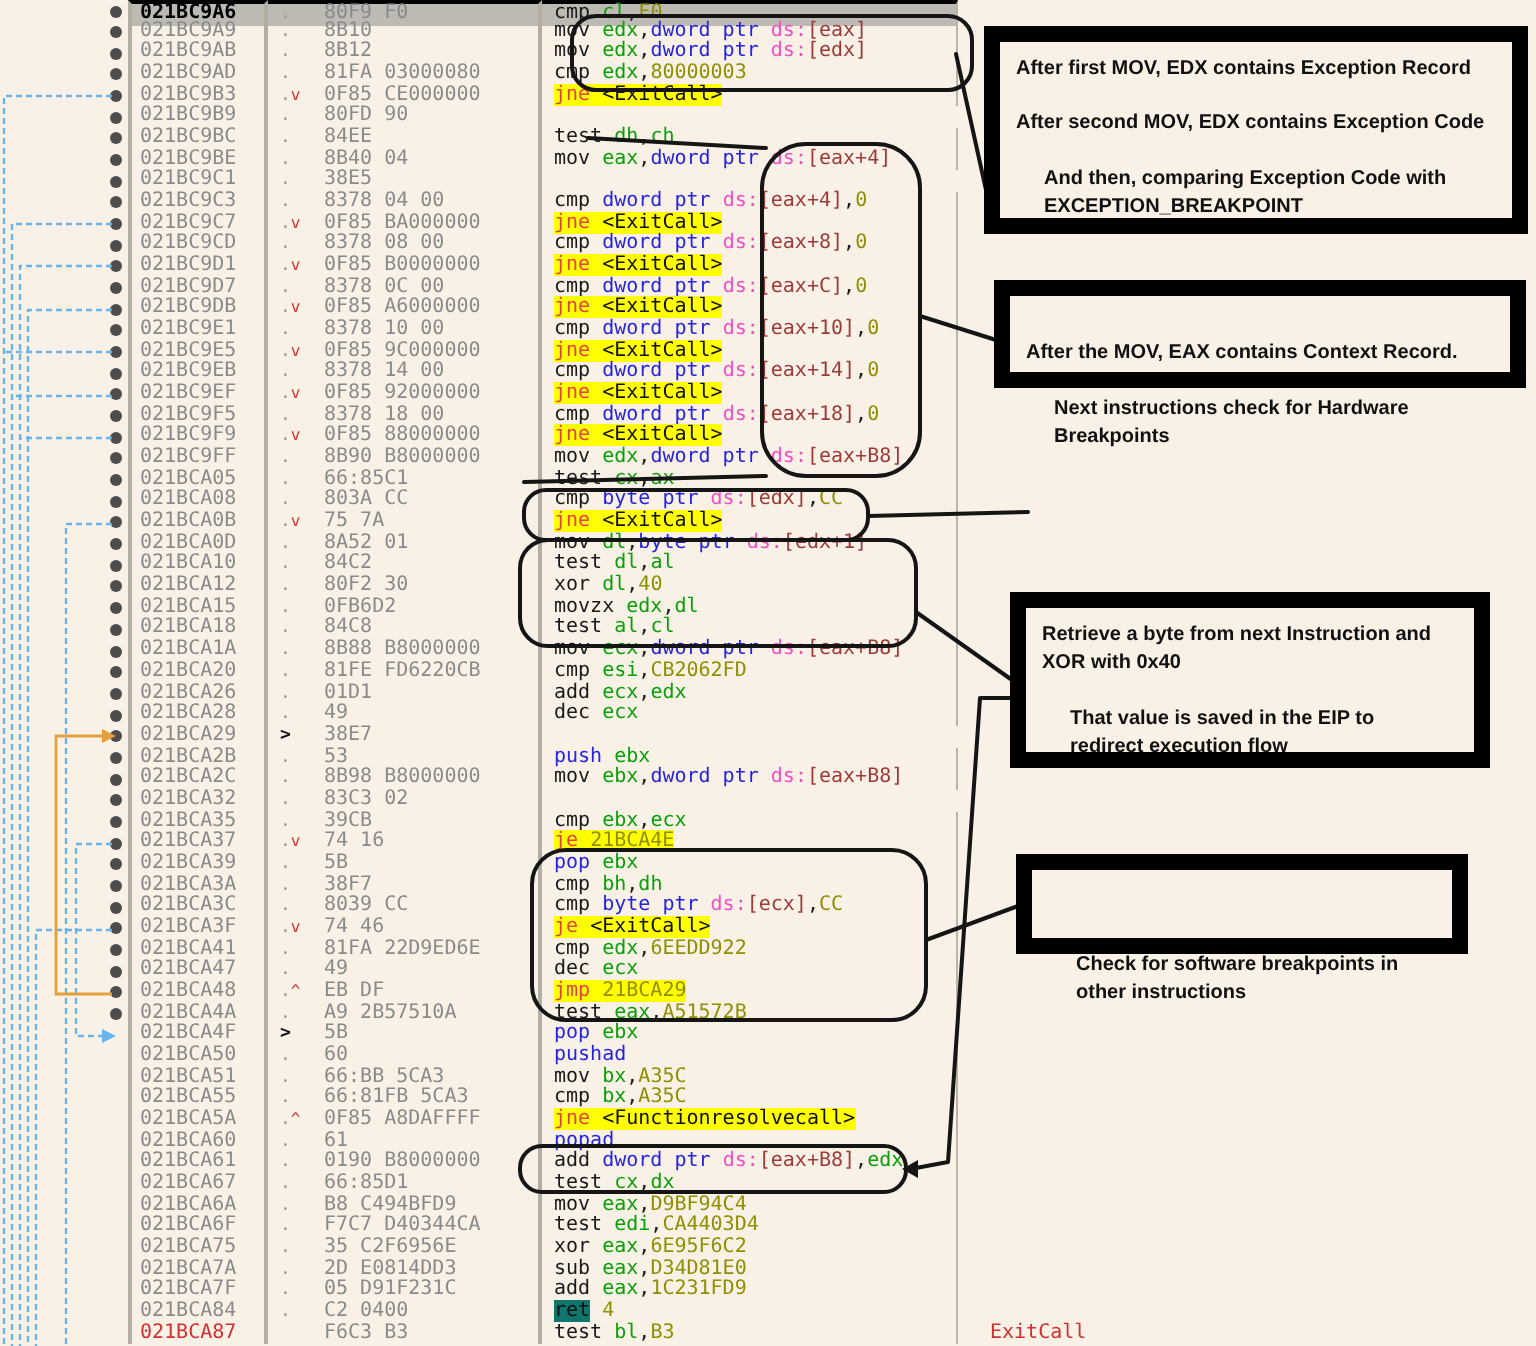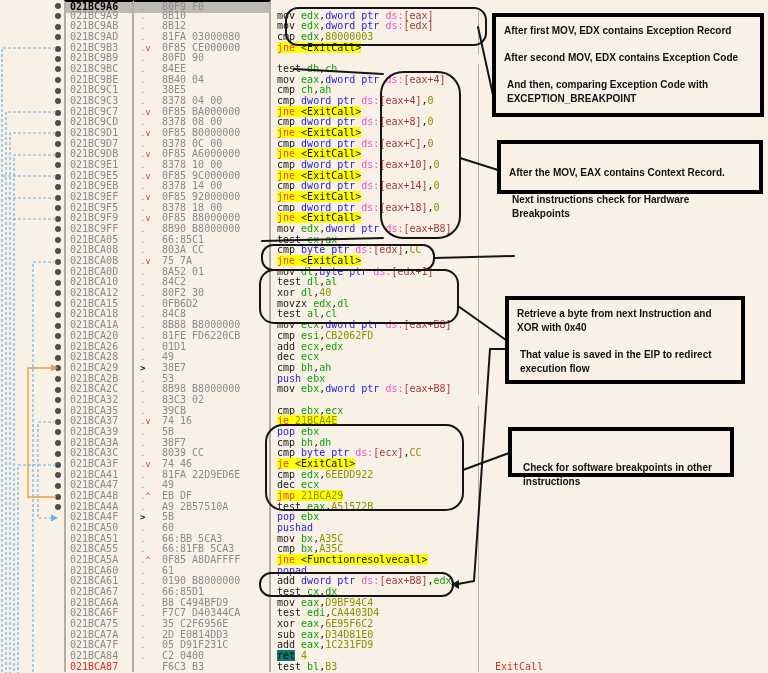--- a/index.html
+++ b/index.html
@@ -28,41 +28,41 @@
   .tk-k{color:#2525e0}
   .tk-s{color:#f050c8}
   .tk-b{color:#9c3a3a}
   .tk-j{color:#e04545}
   .tk-L{color:#111}
   .tk-p{color:#2525e0}
   .tk-t{color:#1a1a1a}
   .tk-rt{color:#111;background:#0f766e}
   .hly{background:#ffff00}
   #overlay{position:absolute;inset:0;pointer-events:none}
-  .abox{position:absolute;border:4px solid #000000;background:transparent;
+  .abox{position:absolute;border:8px solid #000000;background:transparent;
         font-family:"Liberation Sans",sans-serif;font-weight:bold;font-size:10px;
         color:#111;line-height:14px;padding:7px 8px 5px 8px}
   .abox p{margin:0 0 13px 0}
-  .abox p:last-child{margin:3px}
+  .abox p:last-child{margin:14px}
 </style>
 </head>
 <body>
 
 <div id="screen">
 
   <div id="rows">
-      <div class="drow"><div class="c-pane"><span class="dot"></span></div><div class="c-addr sel selt addr-sel">021BC9A6</div><div class="c-mk sel selt">.</div><div class="c-b sel selt">80F9 F0</div><div class="c-c"></div></div>
+      <div class="drow"><div class="c-pane"><span class="dot"></span></div><div class="c-addr sel selt addr-sel">021BC9A6</div><div class="c-mk sel selt">.</div><div class="c-b sel selt">80F9 F0</div><div class="c-d sel selt"><span><span class="tk-i">cmp </span><span class="tk-r">cl</span><span class="tk-t">,</span><span class="tk-n">F0</span></span></div><div class="c-c"></div></div>
       <div class="drow"><div class="c-pane"><span class="dot"></span></div><div class="c-addr">021BC9A9</div><div class="c-mk">.</div><div class="c-b">8B10</div><div class="c-d"><span><span class="tk-i">mov </span><span class="tk-r">edx</span><span class="tk-t">,</span><span class="tk-k">dword ptr </span><span class="tk-s">ds:</span><span class="tk-b">[eax]</span></span></div><div class="c-c"></div></div>
       <div class="drow"><div class="c-pane"><span class="dot"></span></div><div class="c-addr">021BC9AB</div><div class="c-mk">.</div><div class="c-b">8B12</div><div class="c-d"><span><span class="tk-i">mov </span><span class="tk-r">edx</span><span class="tk-t">,</span><span class="tk-k">dword ptr </span><span class="tk-s">ds:</span><span class="tk-b">[edx]</span></span></div><div class="c-c"></div></div>
       <div class="drow"><div class="c-pane"><span class="dot"></span></div><div class="c-addr">021BC9AD</div><div class="c-mk">.</div><div class="c-b">81FA 03000080</div><div class="c-d"><span><span class="tk-i">cmp </span><span class="tk-r">edx</span><span class="tk-t">,</span><span class="tk-n">80000003</span></span></div><div class="c-c"></div></div>
       <div class="drow"><div class="c-pane"><span class="dot"></span></div><div class="c-addr">021BC9B3</div><div class="c-mk">.<span class="mkv">v</span></div><div class="c-b">0F85 CE000000</div><div class="c-d"><span class="hly"><span class="tk-j">jne </span><span class="tk-L">&lt;ExitCall&gt;</span></span></div><div class="c-c"></div></div>
       <div class="drow"><div class="c-pane"><span class="dot"></span></div><div class="c-addr">021BC9B9</div><div class="c-mk">.</div><div class="c-b">80FD 90</div><div class="c-c"></div></div>
       <div class="drow"><div class="c-pane"><span class="dot"></span></div><div class="c-addr">021BC9BC</div><div class="c-mk">.</div><div class="c-b">84EE</div><div class="c-d"><span><span class="tk-i">test </span><span class="tk-r">dh</span><span class="tk-t">,</span><span class="tk-r">ch</span></span></div><div class="c-c"></div></div>
       <div class="drow"><div class="c-pane"><span class="dot"></span></div><div class="c-addr">021BC9BE</div><div class="c-mk">.</div><div class="c-b">8B40 04</div><div class="c-d"><span><span class="tk-i">mov </span><span class="tk-r">eax</span><span class="tk-t">,</span><span class="tk-k">dword ptr </span><span class="tk-s">ds:</span><span class="tk-b">[eax+4]</span></span></div><div class="c-c"></div></div>
-      <div class="drow"><div class="c-pane"><span class="dot"></span></div><div class="c-addr">021BC9C1</div><div class="c-mk">.</div><div class="c-b">38E5</div><div class="c-d"><span><span class="tk-i">cmp </span><span class="tk-r">ch</span><span class="tk-t">,</span><span class="tk-r">ah</span></span></div><div class="c-c"></div></div>
+      <div class="drow"><div class="c-pane"><span class="dot"></span></div><div class="c-addr">021BC9C1</div><div class="c-mk">.</div><div class="c-b">38E5</div><div class="c-c"></div></div>
       <div class="drow"><div class="c-pane"><span class="dot"></span></div><div class="c-addr">021BC9C3</div><div class="c-mk">.</div><div class="c-b">8378 04 00</div><div class="c-d"><span><span class="tk-i">cmp </span><span class="tk-k">dword ptr </span><span class="tk-s">ds:</span><span class="tk-b">[eax+4]</span><span class="tk-t">,</span><span class="tk-n">0</span></span></div><div class="c-c"></div></div>
       <div class="drow"><div class="c-pane"><span class="dot"></span></div><div class="c-addr">021BC9C7</div><div class="c-mk">.<span class="mkv">v</span></div><div class="c-b">0F85 BA000000</div><div class="c-d"><span class="hly"><span class="tk-j">jne </span><span class="tk-L">&lt;ExitCall&gt;</span></span></div><div class="c-c"></div></div>
       <div class="drow"><div class="c-pane"><span class="dot"></span></div><div class="c-addr">021BC9CD</div><div class="c-mk">.</div><div class="c-b">8378 08 00</div><div class="c-d"><span><span class="tk-i">cmp </span><span class="tk-k">dword ptr </span><span class="tk-s">ds:</span><span class="tk-b">[eax+8]</span><span class="tk-t">,</span><span class="tk-n">0</span></span></div><div class="c-c"></div></div>
       <div class="drow"><div class="c-pane"><span class="dot"></span></div><div class="c-addr">021BC9D1</div><div class="c-mk">.<span class="mkv">v</span></div><div class="c-b">0F85 B0000000</div><div class="c-d"><span class="hly"><span class="tk-j">jne </span><span class="tk-L">&lt;ExitCall&gt;</span></span></div><div class="c-c"></div></div>
       <div class="drow"><div class="c-pane"><span class="dot"></span></div><div class="c-addr">021BC9D7</div><div class="c-mk">.</div><div class="c-b">8378 0C 00</div><div class="c-d"><span><span class="tk-i">cmp </span><span class="tk-k">dword ptr </span><span class="tk-s">ds:</span><span class="tk-b">[eax+C]</span><span class="tk-t">,</span><span class="tk-n">0</span></span></div><div class="c-c"></div></div>
       <div class="drow"><div class="c-pane"><span class="dot"></span></div><div class="c-addr">021BC9DB</div><div class="c-mk">.<span class="mkv">v</span></div><div class="c-b">0F85 A6000000</div><div class="c-d"><span class="hly"><span class="tk-j">jne </span><span class="tk-L">&lt;ExitCall&gt;</span></span></div><div class="c-c"></div></div>
       <div class="drow"><div class="c-pane"><span class="dot"></span></div><div class="c-addr">021BC9E1</div><div class="c-mk">.</div><div class="c-b">8378 10 00</div><div class="c-d"><span><span class="tk-i">cmp </span><span class="tk-k">dword ptr </span><span class="tk-s">ds:</span><span class="tk-b">[eax+10]</span><span class="tk-t">,</span><span class="tk-n">0</span></span></div><div class="c-c"></div></div>
       <div class="drow"><div class="c-pane"><span class="dot"></span></div><div class="c-addr">021BC9E5</div><div class="c-mk">.<span class="mkv">v</span></div><div class="c-b">0F85 9C000000</div><div class="c-d"><span class="hly"><span class="tk-j">jne </span><span class="tk-L">&lt;ExitCall&gt;</span></span></div><div class="c-c"></div></div>
       <div class="drow"><div class="c-pane"><span class="dot"></span></div><div class="c-addr">021BC9EB</div><div class="c-mk">.</div><div class="c-b">8378 14 00</div><div class="c-d"><span><span class="tk-i">cmp </span><span class="tk-k">dword ptr </span><span class="tk-s">ds:</span><span class="tk-b">[eax+14]</span><span class="tk-t">,</span><span class="tk-n">0</span></span></div><div class="c-c"></div></div>
       <div class="drow"><div class="c-pane"><span class="dot"></span></div><div class="c-addr">021BC9EF</div><div class="c-mk">.<span class="mkv">v</span></div><div class="c-b">0F85 92000000</div><div class="c-d"><span class="hly"><span class="tk-j">jne </span><span class="tk-L">&lt;ExitCall&gt;</span></span></div><div class="c-c"></div></div>
@@ -74,21 +74,21 @@
       <div class="drow"><div class="c-pane"><span class="dot"></span></div><div class="c-addr">021BCA0B</div><div class="c-mk">.<span class="mkv">v</span></div><div class="c-b">75 7A</div><div class="c-d"><span class="hly"><span class="tk-j">jne </span><span class="tk-L">&lt;ExitCall&gt;</span></span></div><div class="c-c"></div></div>
       <div class="drow"><div class="c-pane"><span class="dot"></span></div><div class="c-addr">021BCA0D</div><div class="c-mk">.</div><div class="c-b">8A52 01</div><div class="c-d"><span><span class="tk-i">mov </span><span class="tk-r">dl</span><span class="tk-t">,</span><span class="tk-k">byte ptr </span><span class="tk-s">ds:</span><span class="tk-b">[edx+1]</span></span></div><div class="c-c"></div></div>
       <div class="drow"><div class="c-pane"><span class="dot"></span></div><div class="c-addr">021BCA10</div><div class="c-mk">.</div><div class="c-b">84C2</div><div class="c-d"><span><span class="tk-i">test </span><span class="tk-r">dl</span><span class="tk-t">,</span><span class="tk-r">al</span></span></div><div class="c-c"></div></div>
       <div class="drow"><div class="c-pane"><span class="dot"></span></div><div class="c-addr">021BCA12</div><div class="c-mk">.</div><div class="c-b">80F2 30</div><div class="c-d"><span><span class="tk-i">xor </span><span class="tk-r">dl</span><span class="tk-t">,</span><span class="tk-n">40</span></span></div><div class="c-c"></div></div>
       <div class="drow"><div class="c-pane"><span class="dot"></span></div><div class="c-addr">021BCA15</div><div class="c-mk">.</div><div class="c-b">0FB6D2</div><div class="c-d"><span><span class="tk-i">movzx </span><span class="tk-r">edx</span><span class="tk-t">,</span><span class="tk-r">dl</span></span></div><div class="c-c"></div></div>
       <div class="drow"><div class="c-pane"><span class="dot"></span></div><div class="c-addr">021BCA18</div><div class="c-mk">.</div><div class="c-b">84C8</div><div class="c-d"><span><span class="tk-i">test </span><span class="tk-r">al</span><span class="tk-t">,</span><span class="tk-r">cl</span></span></div><div class="c-c"></div></div>
       <div class="drow"><div class="c-pane"><span class="dot"></span></div><div class="c-addr">021BCA1A</div><div class="c-mk">.</div><div class="c-b">8B88 B8000000</div><div class="c-d"><span><span class="tk-i">mov </span><span class="tk-r">ecx</span><span class="tk-t">,</span><span class="tk-k">dword ptr </span><span class="tk-s">ds:</span><span class="tk-b">[eax+B8]</span></span></div><div class="c-c"></div></div>
       <div class="drow"><div class="c-pane"><span class="dot"></span></div><div class="c-addr">021BCA20</div><div class="c-mk">.</div><div class="c-b">81FE FD6220CB</div><div class="c-d"><span><span class="tk-i">cmp </span><span class="tk-r">esi</span><span class="tk-t">,</span><span class="tk-n">CB2062FD</span></span></div><div class="c-c"></div></div>
       <div class="drow"><div class="c-pane"><span class="dot"></span></div><div class="c-addr">021BCA26</div><div class="c-mk">.</div><div class="c-b">01D1</div><div class="c-d"><span><span class="tk-i">add </span><span class="tk-r">ecx</span><span class="tk-t">,</span><span class="tk-r">edx</span></span></div><div class="c-c"></div></div>
       <div class="drow"><div class="c-pane"><span class="dot"></span></div><div class="c-addr">021BCA28</div><div class="c-mk">.</div><div class="c-b">49</div><div class="c-d"><span><span class="tk-i">dec </span><span class="tk-r">ecx</span></span></div><div class="c-c"></div></div>
-      <div class="drow"><div class="c-pane"><span class="dot"></span></div><div class="c-addr">021BCA29</div><div class="c-mk"><span class="mkt">&gt;</span></div><div class="c-b">38E7</div><div class="c-d"><span><span class="tk-i">cmp </span><span class="tk-r">bh</span><span class="tk-t">,</span><span class="tk-r">ah</span></span></div><div class="c-c"></div></div>
+      <div class="drow"><div class="c-pane"><span class="dot"></span></div><div class="c-addr">021BCA29</div><div class="c-mk"><span class="mkt">&gt;</span></div><div class="c-b">38E7</div><div class="c-c"></div></div>
       <div class="drow"><div class="c-pane"><span class="dot"></span></div><div class="c-addr">021BCA2B</div><div class="c-mk">.</div><div class="c-b">53</div><div class="c-d"><span><span class="tk-p">push </span><span class="tk-r">ebx</span></span></div><div class="c-c"></div></div>
       <div class="drow"><div class="c-pane"><span class="dot"></span></div><div class="c-addr">021BCA2C</div><div class="c-mk">.</div><div class="c-b">8B98 B8000000</div><div class="c-d"><span><span class="tk-i">mov </span><span class="tk-r">ebx</span><span class="tk-t">,</span><span class="tk-k">dword ptr </span><span class="tk-s">ds:</span><span class="tk-b">[eax+B8]</span></span></div><div class="c-c"></div></div>
       <div class="drow"><div class="c-pane"><span class="dot"></span></div><div class="c-addr">021BCA32</div><div class="c-mk">.</div><div class="c-b">83C3 02</div><div class="c-c"></div></div>
       <div class="drow"><div class="c-pane"><span class="dot"></span></div><div class="c-addr">021BCA35</div><div class="c-mk">.</div><div class="c-b">39CB</div><div class="c-d"><span><span class="tk-i">cmp </span><span class="tk-r">ebx</span><span class="tk-t">,</span><span class="tk-r">ecx</span></span></div><div class="c-c"></div></div>
       <div class="drow"><div class="c-pane"><span class="dot"></span></div><div class="c-addr">021BCA37</div><div class="c-mk">.<span class="mkv">v</span></div><div class="c-b">74 16</div><div class="c-d"><span class="hly"><span class="tk-j">je </span><span class="tk-n">21BCA4E</span></span></div><div class="c-c"></div></div>
       <div class="drow"><div class="c-pane"><span class="dot"></span></div><div class="c-addr">021BCA39</div><div class="c-mk">.</div><div class="c-b">5B</div><div class="c-d"><span><span class="tk-p">pop </span><span class="tk-r">ebx</span></span></div><div class="c-c"></div></div>
       <div class="drow"><div class="c-pane"><span class="dot"></span></div><div class="c-addr">021BCA3A</div><div class="c-mk">.</div><div class="c-b">38F7</div><div class="c-d"><span><span class="tk-i">cmp </span><span class="tk-r">bh</span><span class="tk-t">,</span><span class="tk-r">dh</span></span></div><div class="c-c"></div></div>
       <div class="drow"><div class="c-pane"><span class="dot"></span></div><div class="c-addr">021BCA3C</div><div class="c-mk">.</div><div class="c-b">8039 CC</div><div class="c-d"><span><span class="tk-i">cmp </span><span class="tk-k">byte ptr </span><span class="tk-s">ds:</span><span class="tk-b">[ecx]</span><span class="tk-t">,</span><span class="tk-n">CC</span></span></div><div class="c-c"></div></div>
       <div class="drow"><div class="c-pane"><span class="dot"></span></div><div class="c-addr">021BCA3F</div><div class="c-mk">.<span class="mkv">v</span></div><div class="c-b">74 46</div><div class="c-d"><span class="hly"><span class="tk-j">je </span><span class="tk-L">&lt;ExitCall&gt;</span></span></div><div class="c-c"></div></div>
       <div class="drow"><div class="c-pane"><span class="dot"></span></div><div class="c-addr">021BCA41</div><div class="c-mk">.</div><div class="c-b">81FA 22D9ED6E</div><div class="c-d"><span><span class="tk-i">cmp </span><span class="tk-r">edx</span><span class="tk-t">,</span><span class="tk-n">6EEDD922</span></span></div><div class="c-c"></div></div>

